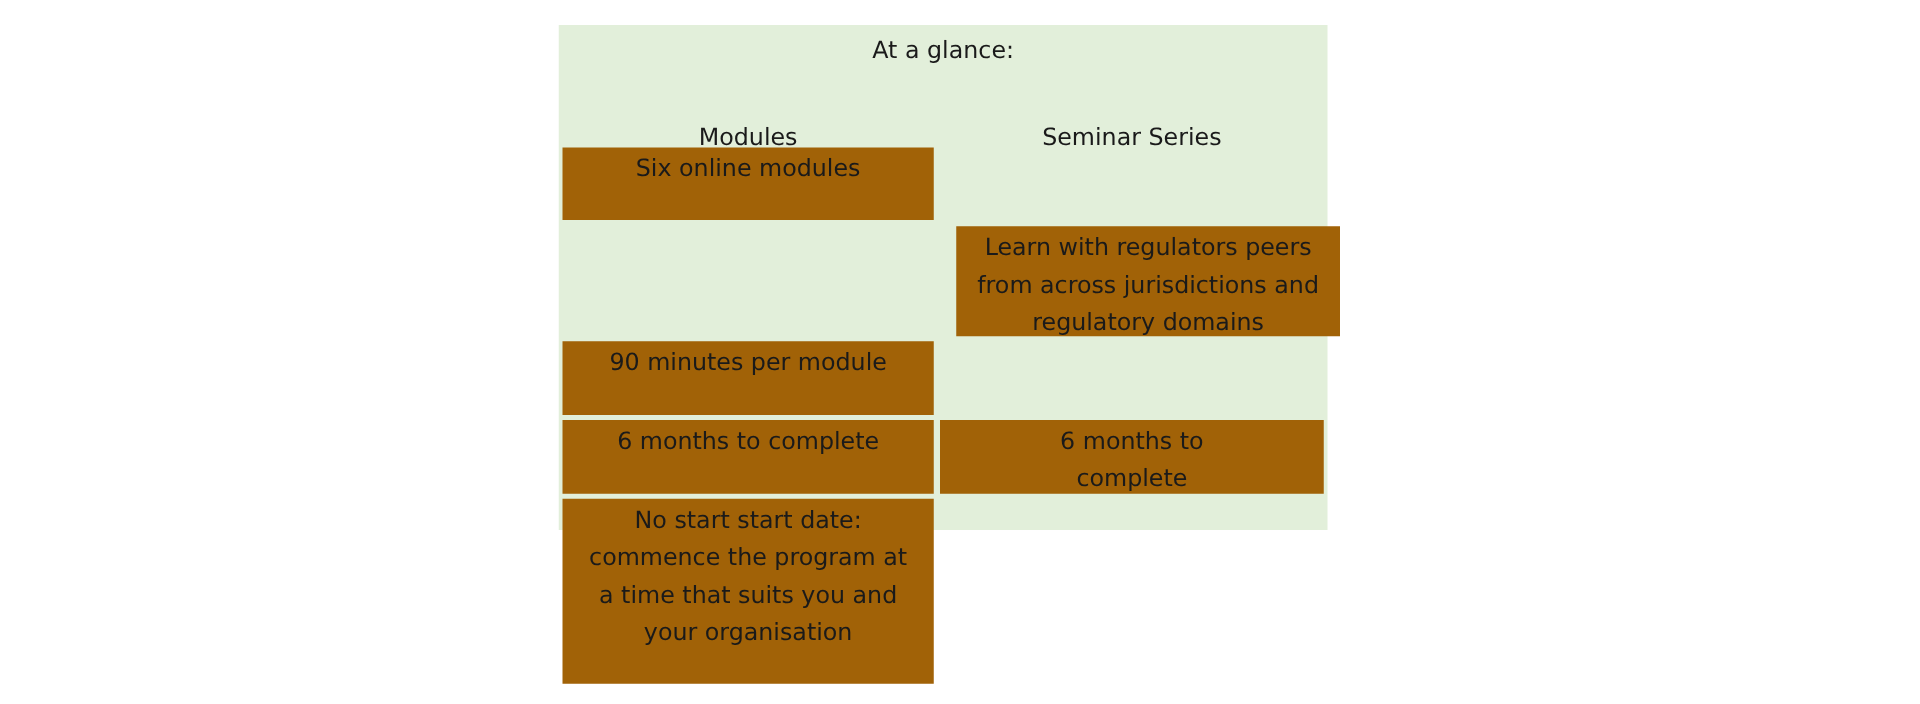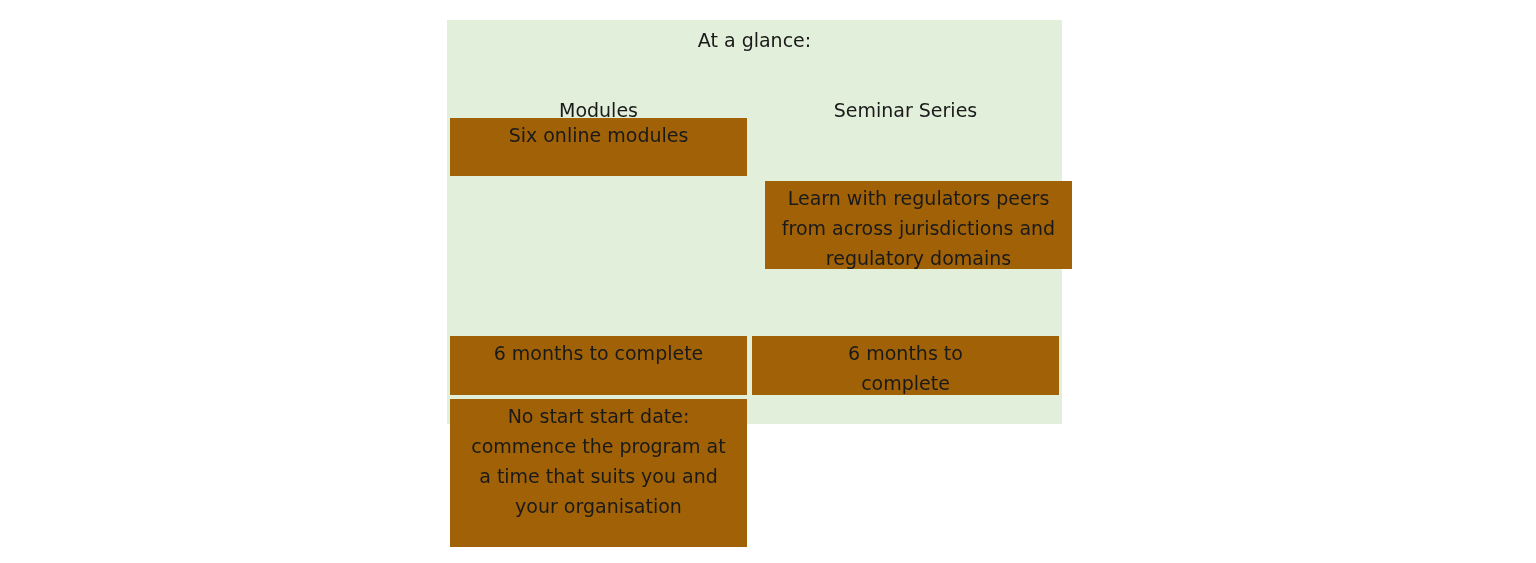--- a/index.html
+++ b/index.html
@@ -18,18 +18,19 @@
 
 <div class="tbl">
   <div class="title">At a glance:</div>
   <div class="hdr" style="left:305px;width:307px;">Seminar Series</div>
   <div class="hdr" style="left:3px;width:297px;">Modules</div>
 
   <div class="cell" style="left:3px;top:98px;width:297px;height:58px;">Six online modules</div>
 
   <div class="cell" style="left:318px;top:161px;width:307px;height:88px;">Learn with regulators peers from across jurisdictions and regulatory domains</div>
 
+  <div class="cell" style="left:3px;top:253px;width:297px;height:59px;">90 minutes per module</div>
 
   <div class="cell" style="left:3px;top:316px;width:297px;height:59px;">6 months to complete</div>
   <div class="cell" style="left:305px;top:316px;width:307px;height:59px;padding-left:80px;padding-right:80px;">6 months to complete</div>
 
   <div class="cell" style="left:3px;top:379px;width:297px;height:148px;padding-left:14px;padding-right:14px;">No start start date: commence the program at a time that suits you and your organisation</div>
 </div>
 
 </body></html>

